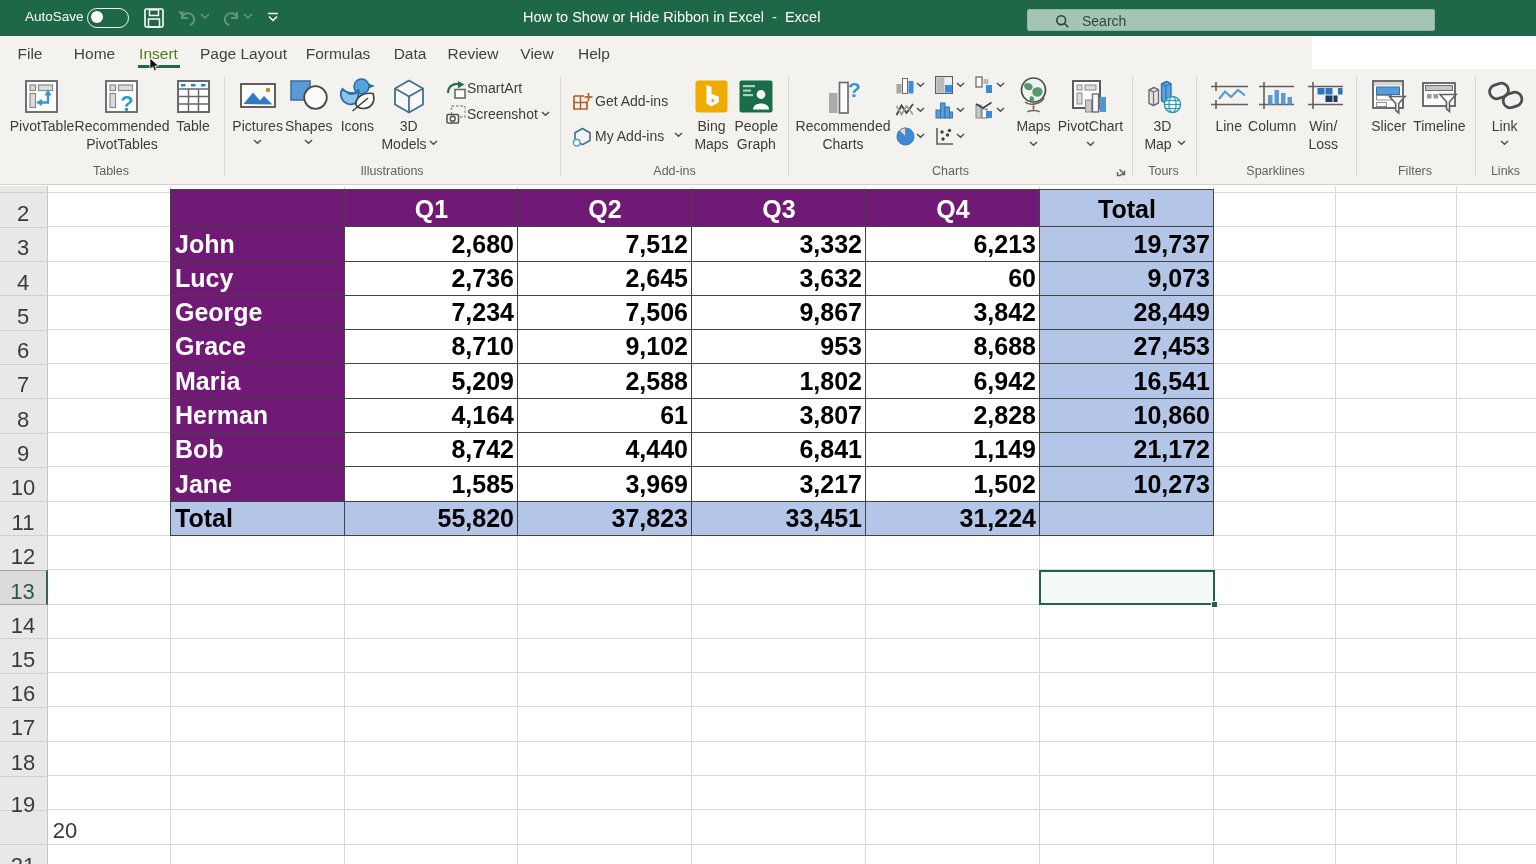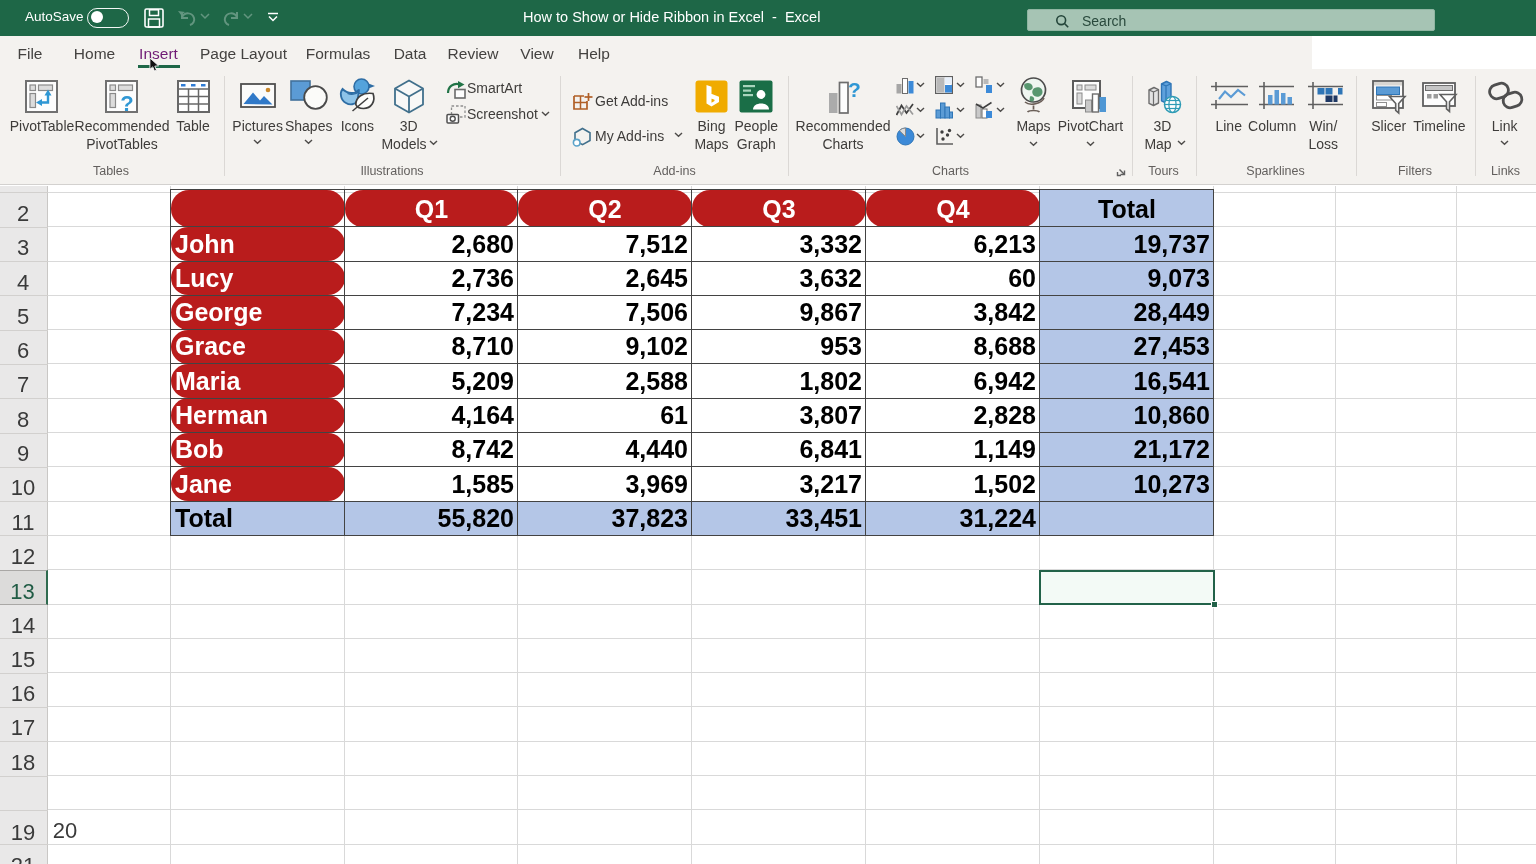--- a/index.html
+++ b/index.html
@@ -36,21 +36,21 @@
 #rowhdr { position:absolute; left:0; top:0; width:48px; height:678px; background:#e9e8e8; border-right:1px solid #c9c7c5; }
 #rowhdr .rline { position:absolute; left:0; width:48px; height:1px; background:#d2d0ce; }
 #rowhdr .rnum { position:absolute; left:0; width:46px; text-align:center; font-size:22px; color:#3a3a3a; }
 #r13hl { position:absolute; left:0; top:384.3px; width:48px; height:34.3px; background:#dcdbda; border-top:1px solid #a9a7a5; border-bottom:1px solid #a9a7a5; border-right:2px solid #2f6b4f; color:#215c45; }
 #r13hl span { position:absolute; left:0; width:45px; text-align:center; top:7.5px; font-size:22px; }
 
 #xltable { position:absolute; left:170px; top:3px; border-collapse:collapse; table-layout:fixed; }
 #xltable td { border:1.5px solid #434343; font-size:25px; font-weight:bold; overflow:hidden; padding:0 3px 4px 4px; vertical-align:bottom; line-height:26px; }
 #xltable tr { height:34.3px; }
 #xltable tr.hrow { height:37.3px; }
-td.dk { background:#b91c1c; color:#fff;border-radius:18px; }
+td.dk { background:#701a75; color:#fff; }
 td.lt { background:#b4c6e7; color:#000; }
 td.wh { background:#fff; color:#000; }
 .rt { text-align:right; }
 .cn { text-align:center; }
 #selcell { position:absolute; left:1039px; top:383.5px; width:176px; height:35.5px; border:2px solid #226249; background:#f3faf6; }
 #selcell .handle { position:absolute; right:-4.5px; bottom:-4.5px; width:7px; height:7px; background:#226249; border:1.5px solid #fff; }
 </style>
 </head>
 <body>
 <div id="app">
@@ -91,21 +91,21 @@
       <circle cx="6.2" cy="6.2" r="4.4" fill="none" stroke="#24453a" stroke-width="1.6"></circle>
       <line x1="9.5" y1="9.5" x2="13.2" y2="13.2" stroke="#24453a" stroke-width="1.6"></line>
     </svg>
     <span>Search</span>
   </div>
 </div>
 
 <div id="menubar">
   <span class="mtab ctr" style="left:30px;">File</span>
   <span class="mtab ctr" style="left:94.5px;">Home</span>
-  <span class="mtab ctr" style="left:158.5px; color:#701a75;">Insert</span>
+  <span class="mtab ctr" style="left:158.5px; color:#4d7c0f;">Insert</span>
   <span class="mtab ctr" style="left:243.5px;">Page Layout</span>
   <span class="mtab ctr" style="left:338px;">Formulas</span>
   <span class="mtab ctr" style="left:410px;">Data</span>
   <span class="mtab ctr" style="left:473px;">Review</span>
   <span class="mtab ctr" style="left:537px;">View</span>
   <span class="mtab ctr" style="left:594px;">Help</span>
   <div id="ins-under"></div>
   <svg class="abs" style="left:149px; top:22px; z-index:50;" width="11" height="15" viewBox="0 0 13 18">
     <polygon points="1,0 1,13.5 4.4,10.6 6.4,15.6 8.9,14.6 6.9,9.8 11.4,9.4" fill="#111" stroke="#fff" stroke-width="1"></polygon>
   </svg>
@@ -471,21 +471,21 @@
         <div class="rnum" style="top: 220.7px;">8</div>
         <div class="rnum" style="top: 255px;">9</div>
         <div class="rnum" style="top: 289.3px;">10</div>
         <div class="rnum" style="top: 323.6px;">11</div>
         <div class="rnum" style="top: 357.9px;">12</div>
         <div class="rnum" style="top: 426.5px;">14</div>
         <div class="rnum" style="top: 460.8px;">15</div>
         <div class="rnum" style="top: 495.1px;">16</div>
         <div class="rnum" style="top: 529.4px;">17</div>
         <div class="rnum" style="top: 563.7px;">18</div>
-        <div class="rnum" style="top: 634px;">19</div>
+        <div class="rnum" style="top: 606px;">19</div>
         <div class="rnum" style="top: 632.3px; margin-left: 42px;">20</div>
         <div class="rnum" style="top: 666.6px;">21</div>
       </div>
   <div id="r13hl">
         <span>13</span>
       </div>
 
   <table id="xltable">
     <tbody>
           <tr class="hrow">

